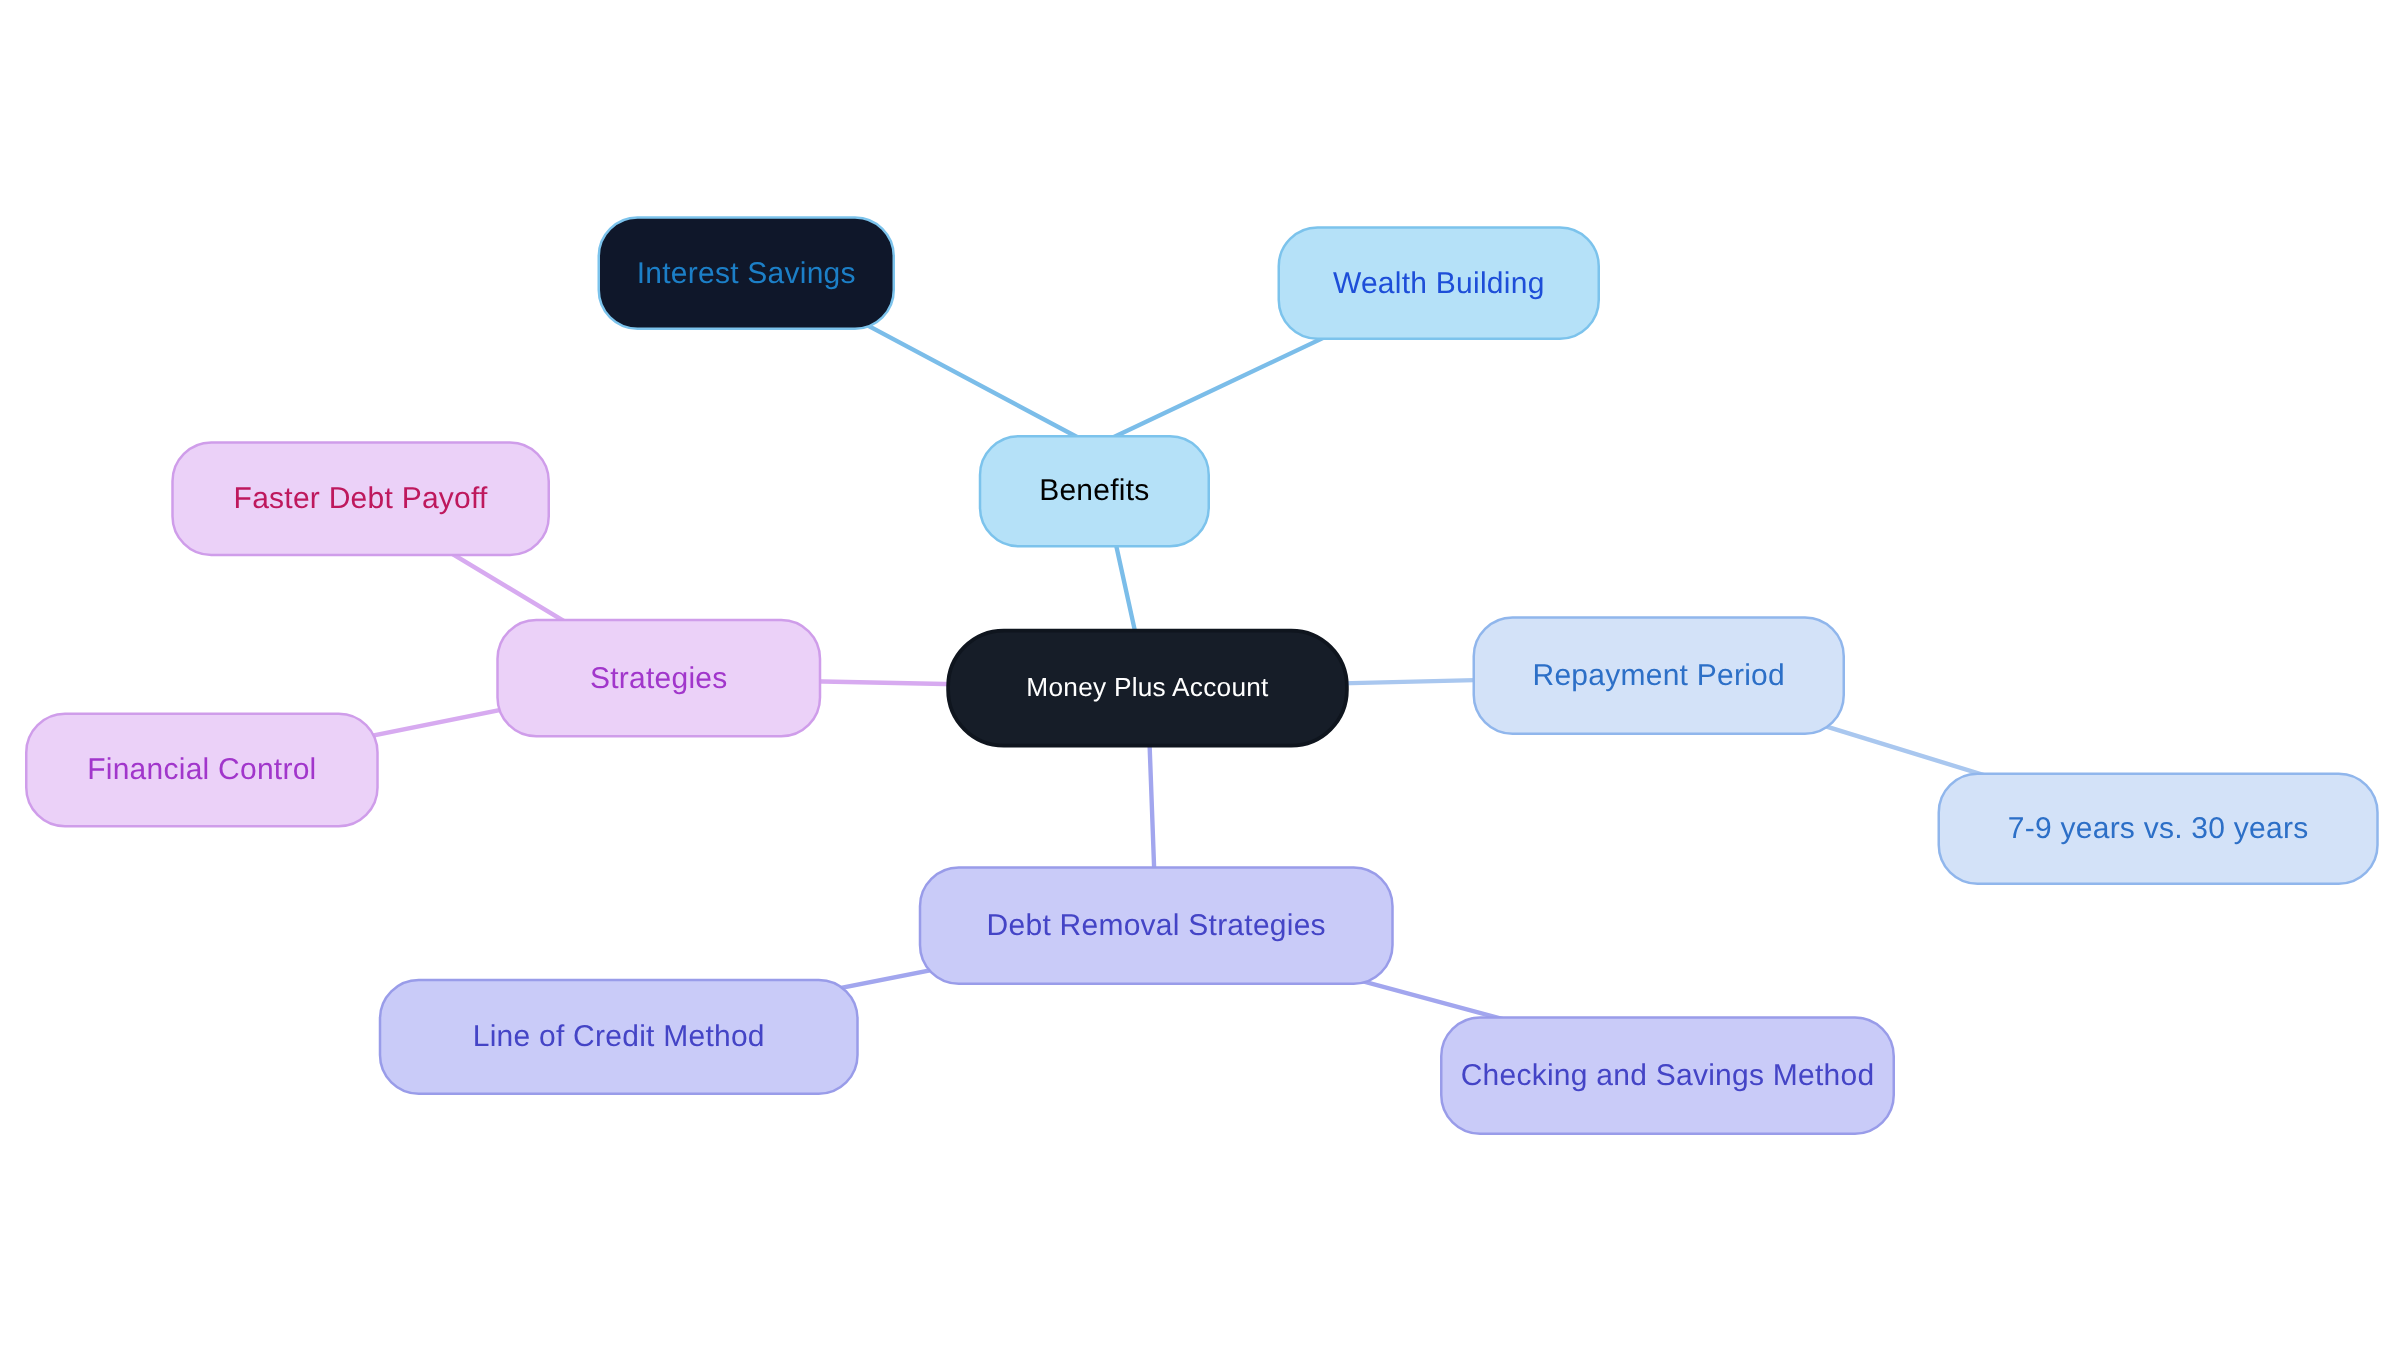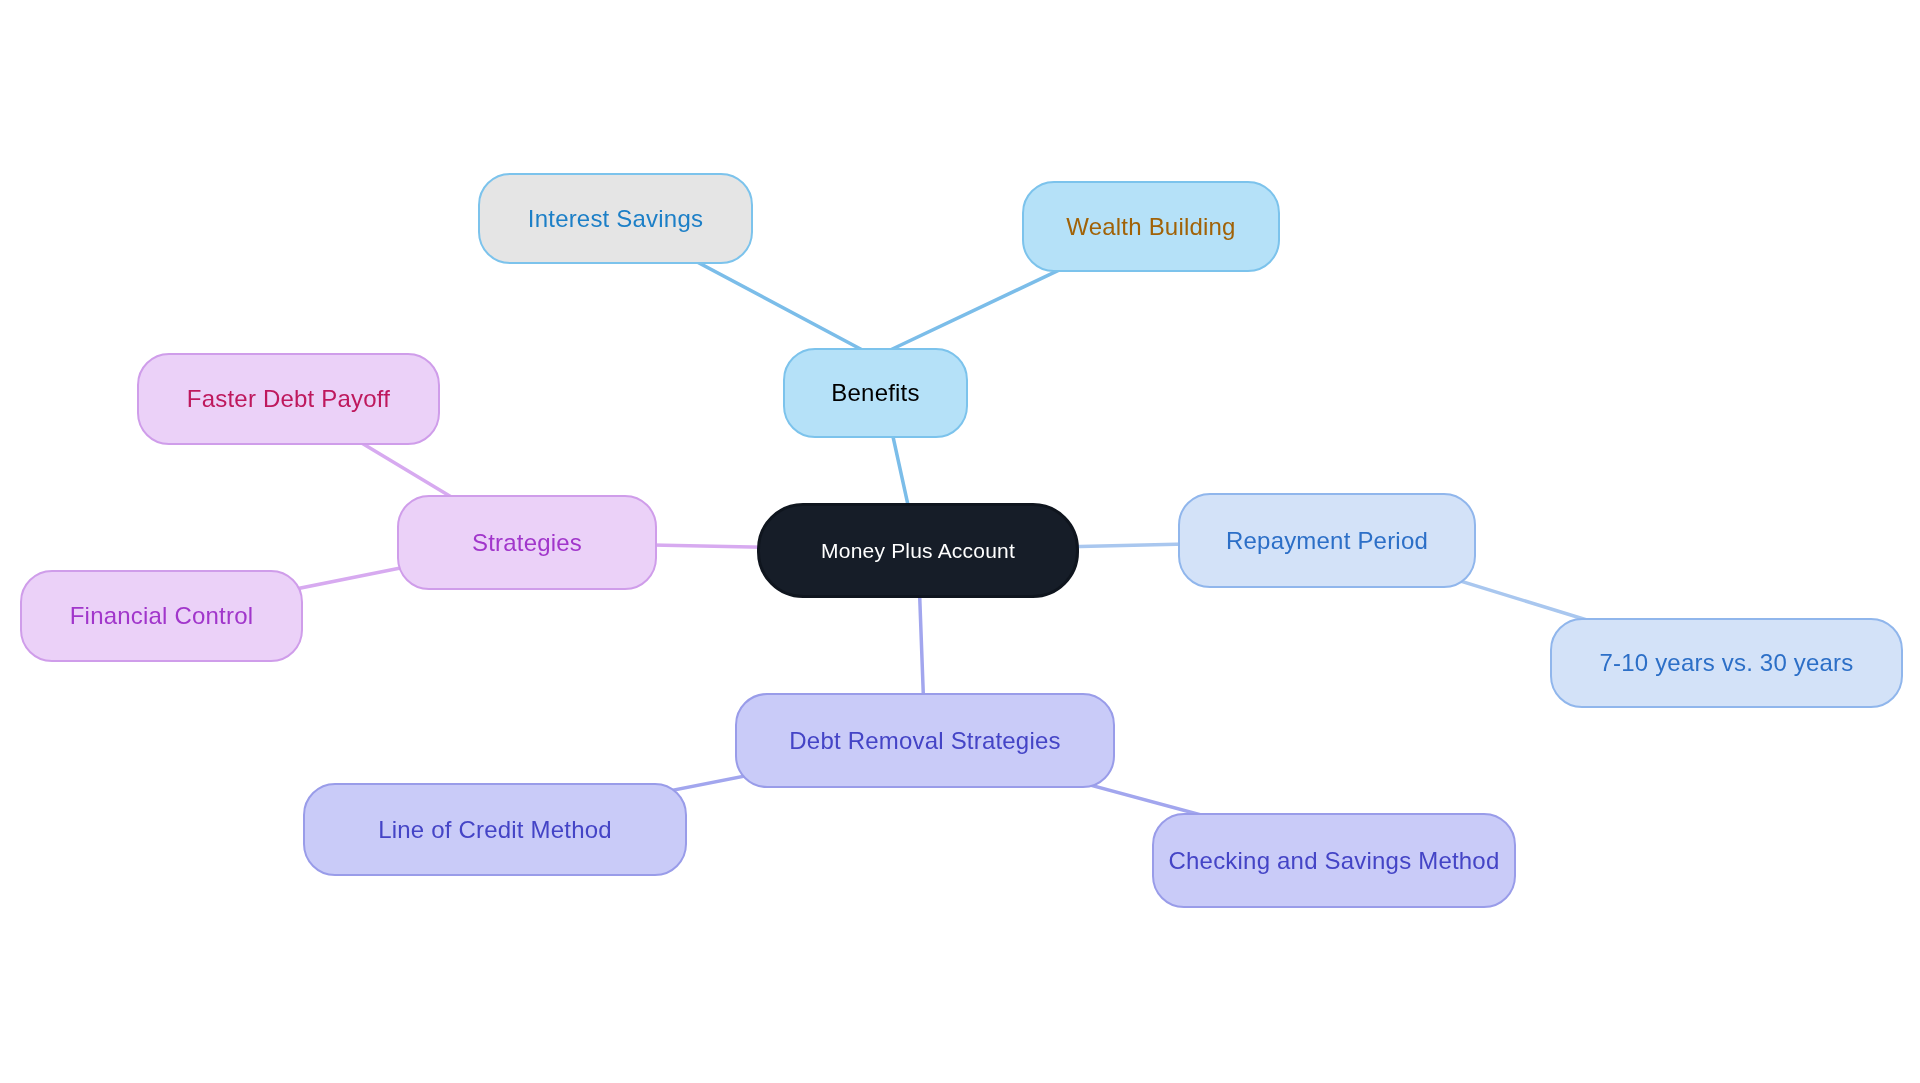--- a/index.html
+++ b/index.html
@@ -68,46 +68,46 @@
     </svg>
 
   <div class="node center-node" style="left: 757px; top: 503px; width: 322px; height: 95px; background: rgb(22, 29, 40); border-color: rgb(15, 21, 30); color: rgb(255, 255, 255);">
     <span class="node-label">Money Plus Account</span>
   </div>
 
   <div class="node" style="left: 783px; top: 312px; width: 185px; height: 90px; background: rgb(181, 225, 248); border-color: rgb(124, 195, 236); color: #000000; margin-top: 36px;">
     <span class="node-label">Benefits</span>
   </div>
 
-  <div class="node" style="left: 478px; top: 173px; width: 275px; height: 91px; background: #e5e5e5; border-color: rgb(124, 195, 236); color: rgb(28, 127, 199);">
+  <div class="node" style="left: 478px; top: 173px; width: 238px; height: 91px; background: #0f172a; border-color: rgb(124, 195, 236); color: rgb(28, 127, 199);">
     <span class="node-label">Interest Savings</span>
   </div>
 
-  <div class="node" style="left: 1022px; top: 181px; width: 258px; height: 91px; background: rgb(181, 225, 248); border-color: rgb(124, 195, 236); color: #a16207;">
+  <div class="node" style="left: 1022px; top: 181px; width: 258px; height: 91px; background: rgb(181, 225, 248); border-color: rgb(124, 195, 236); color: #1d4ed8;">
     <span class="node-label">Wealth Building</span>
   </div>
 
   <div class="node" style="left: 397px; top: 495px; width: 260px; height: 95px; background: rgb(235, 209, 248); border-color: rgb(207, 157, 234); color: rgb(161, 54, 203);">
     <span class="node-label">Strategies</span>
   </div>
 
   <div class="node" style="left: 137px; top: 353px; width: 303px; height: 92px; background: rgb(235, 209, 248); border-color: rgb(207, 157, 234); color: #be185d;">
     <span class="node-label">Faster Debt Payoff</span>
   </div>
 
   <div class="node" style="left: 20px; top: 570px; width: 283px; height: 92px; background: rgb(235, 209, 248); border-color: rgb(207, 157, 234); color: rgb(161, 54, 203);">
     <span class="node-label">Financial Control</span>
   </div>
 
   <div class="node" style="left: 1178px; top: 493px; width: 298px; height: 95px; background: rgb(211, 226, 248); border-color: rgb(144, 182, 236); color: rgb(44, 111, 199);">
     <span class="node-label">Repayment Period</span>
   </div>
 
   <div class="node" style="left: 1550px; top: 618px; width: 353px; height: 90px; background: rgb(211, 226, 248); border-color: rgb(144, 182, 236); color: rgb(44, 111, 199);">
-    <span class="node-label">7-10 years vs. 30 years</span>
+    <span class="node-label">7-9 years vs. 30 years</span>
   </div>
 
   <div class="node" style="left: 735px; top: 693px; width: 380px; height: 95px; background: rgb(201, 203, 248); border-color: rgb(153, 156, 233); color: rgb(68, 68, 198);">
     <span class="node-label">Debt Removal Strategies</span>
   </div>
 
   <div class="node" style="left: 303px; top: 783px; width: 384px; height: 93px; background: rgb(201, 203, 248); border-color: rgb(153, 156, 233); color: rgb(68, 68, 198);">
     <span class="node-label">Line of Credit Method</span>
   </div>
 

